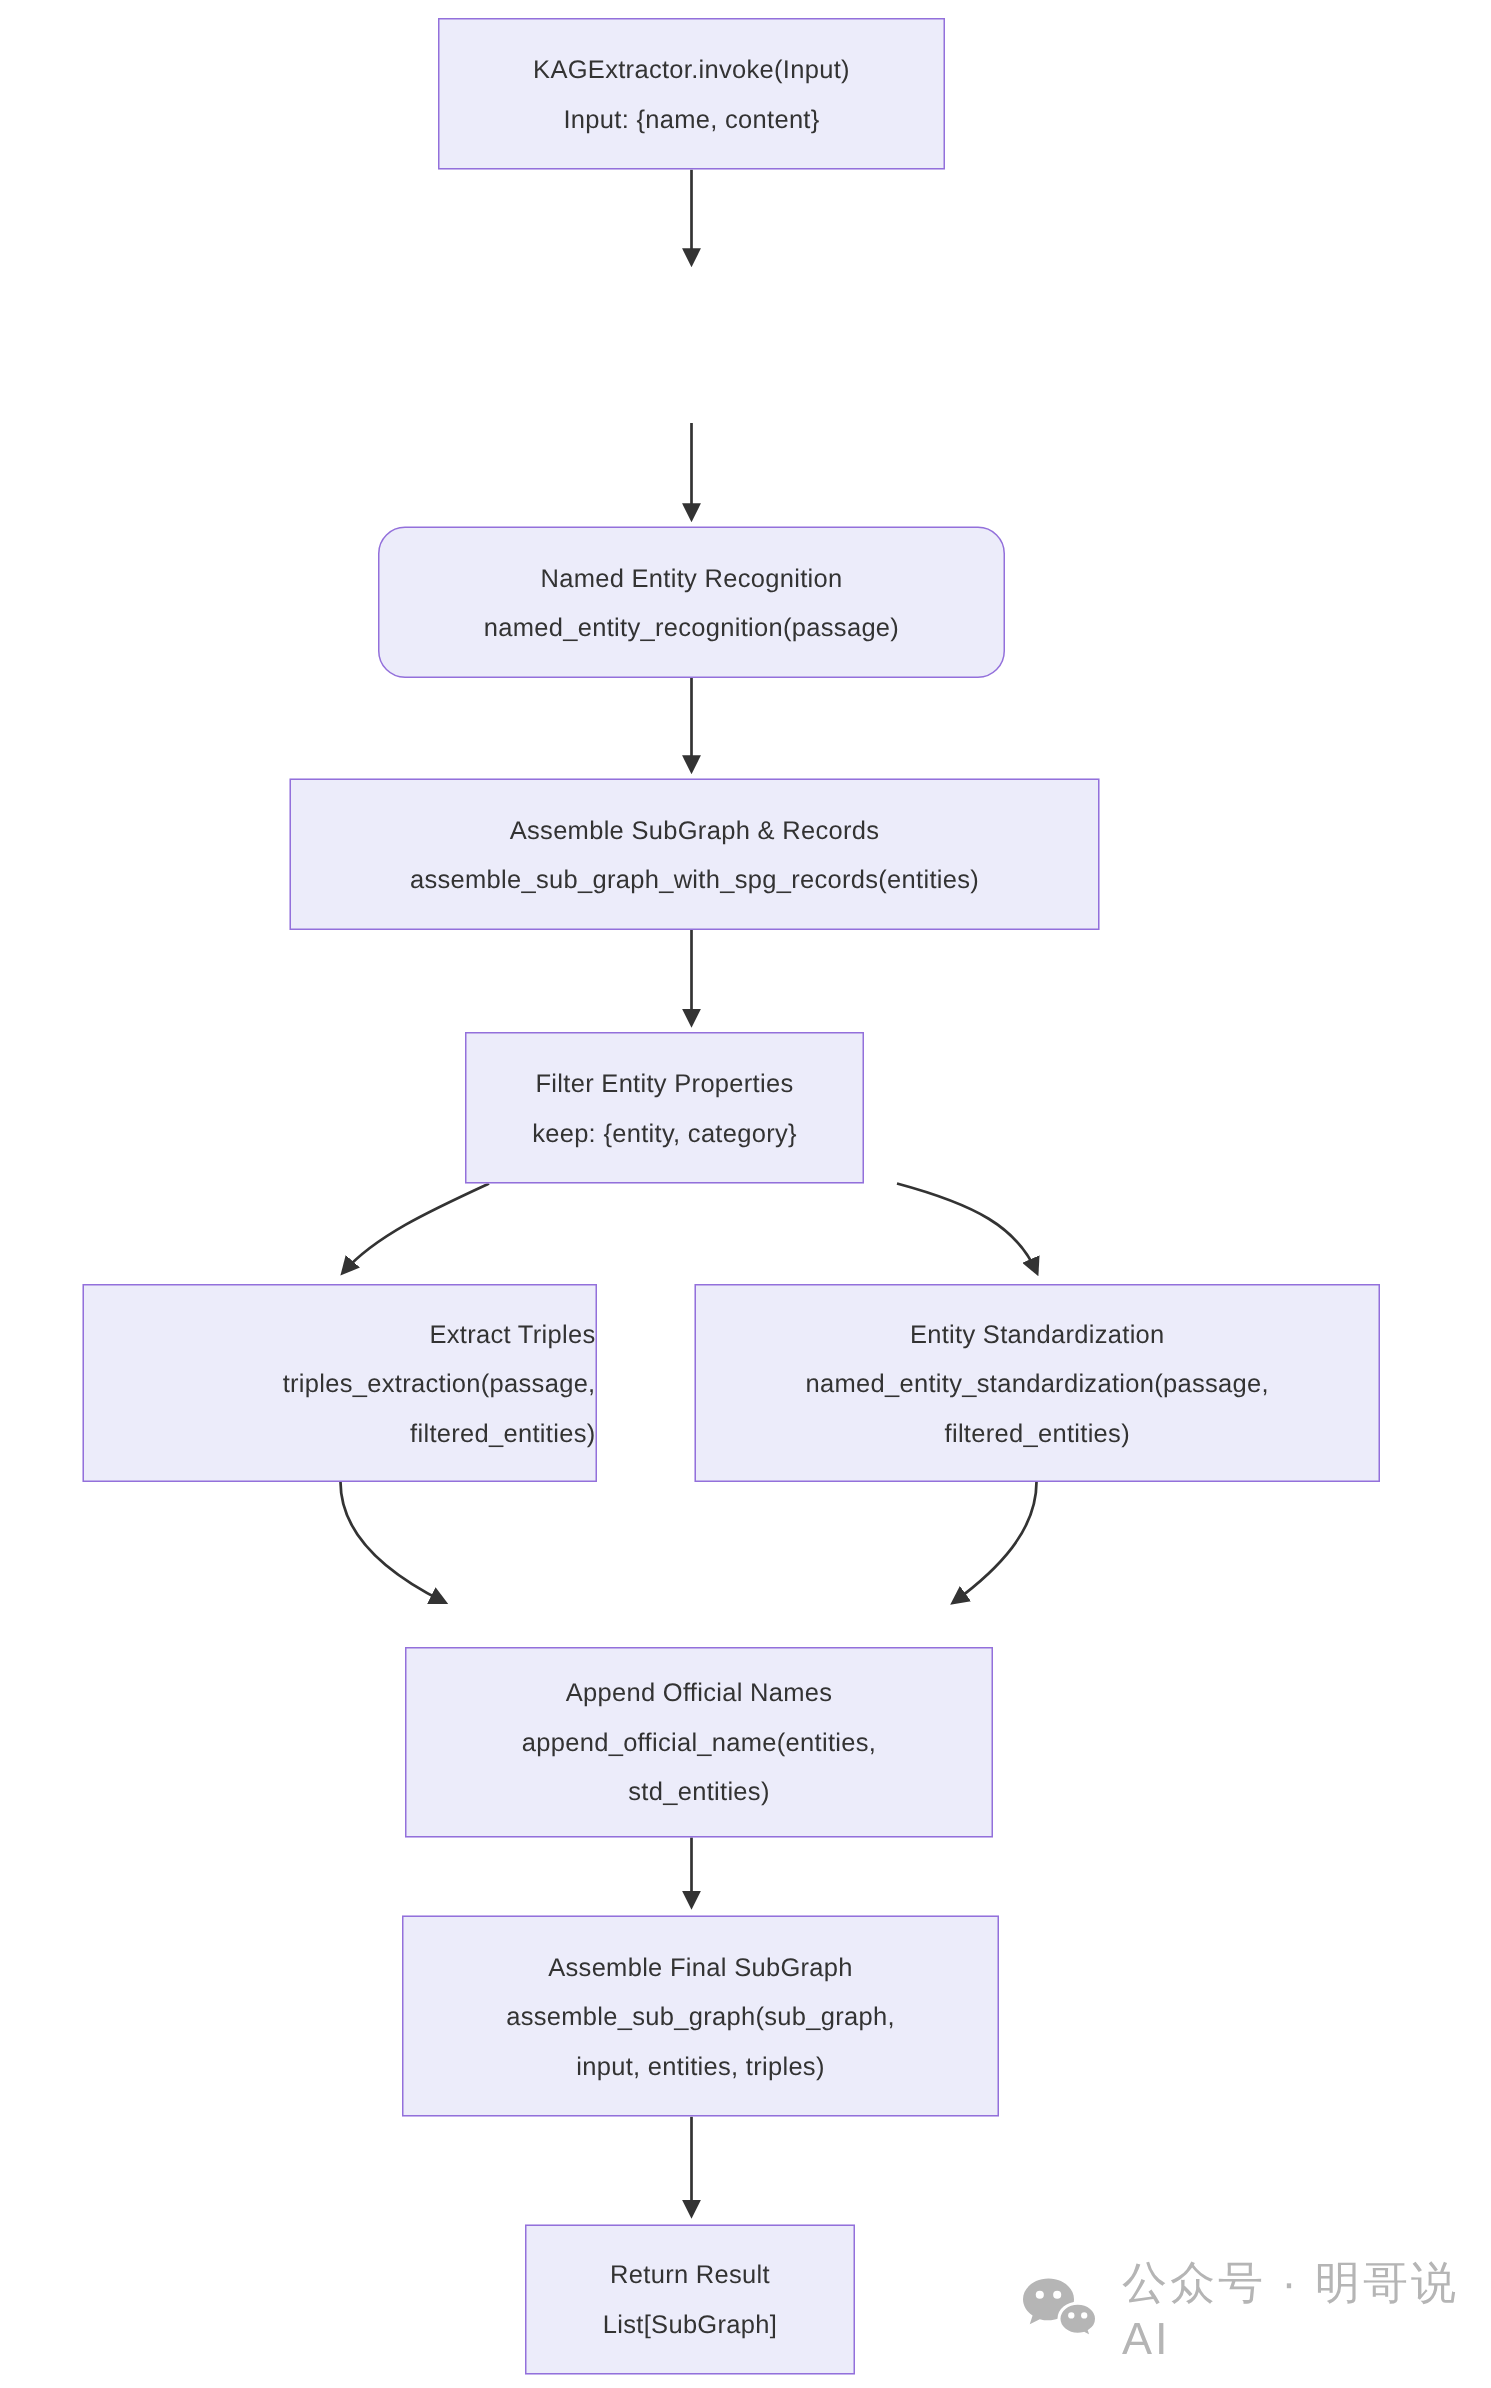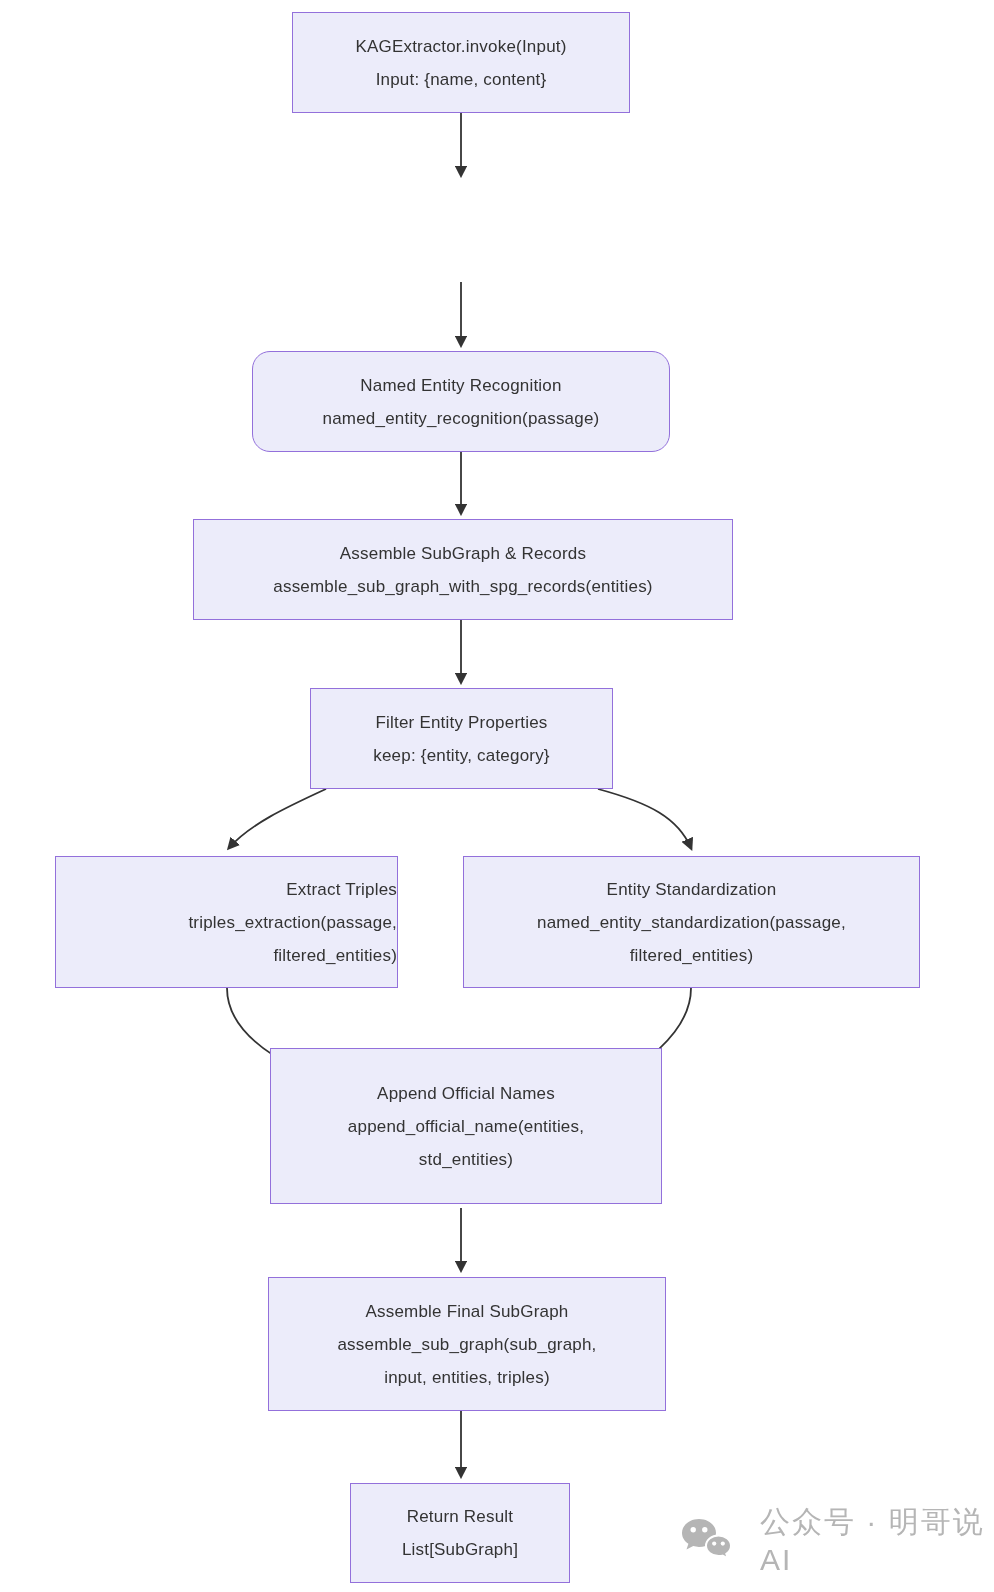--- a/index.html
+++ b/index.html
@@ -48,21 +48,21 @@
   }
   .node .line {
     white-space: nowrap;
   }
   .watermark {
     position: absolute;
     left: 680px;
     top: 1502px;
     display: flex;
     align-items: center;
-    gap: 28px;
+    gap: 16px;
     color: var(--watermark, #b5b5b5);
     font-size: 30px;
     letter-spacing: 2px;
     user-select: none;
   }
   .watermark .wm-icon {
     width: 52px;
     height: 44px;
     flex: 0 0 auto;
   }
@@ -99,38 +99,38 @@
   <div class="node" style="left:252px; top:351px; width:418px; height:101px;border-radius:18px;">
     <div class="line">Named Entity Recognition</div>
     <div class="line">named_entity_recognition(passage)</div>
   </div>
 
   <div class="node" style="left:193px; top:519px; width:540px; height:101px;">
     <div class="line">Assemble SubGraph &amp; Records</div>
     <div class="line">assemble_sub_graph_with_spg_records(entities)</div>
   </div>
 
-  <div class="node" style="left:310px; top:688px; width:303px; height:101px;">
+  <div class="node" style="left:310px; top:688px; width:266px; height:101px;">
     <div class="line">Filter Entity Properties</div>
     <div class="line">keep: {entity, category}</div>
   </div>
 
   <div class="node" style="left:55px; top:856px; width:343px; height:132px;align-items:flex-end;">
     <div class="line">Extract Triples</div>
     <div class="line">triples_extraction(passage,</div>
     <div class="line">filtered_entities)</div>
   </div>
 
   <div class="node" style="left:463px; top:856px; width:457px; height:132px;">
     <div class="line">Entity Standardization</div>
     <div class="line">named_entity_standardization(passage,</div>
     <div class="line">filtered_entities)</div>
   </div>
 
-  <div class="node" style="left:270px; top:1048px; width:392px; height:156px;">
+  <div class="node" style="left:270px; top:1098px; width:392px; height:127px;">
     <div class="line">Append Official Names</div>
     <div class="line">append_official_name(entities,</div>
     <div class="line">std_entities)</div>
   </div>
 
   <div class="node" style="left:268px; top:1277px; width:398px; height:134px;">
     <div class="line">Assemble Final SubGraph</div>
     <div class="line">assemble_sub_graph(sub_graph,</div>
     <div class="line">input, entities, triples)</div>
   </div>

